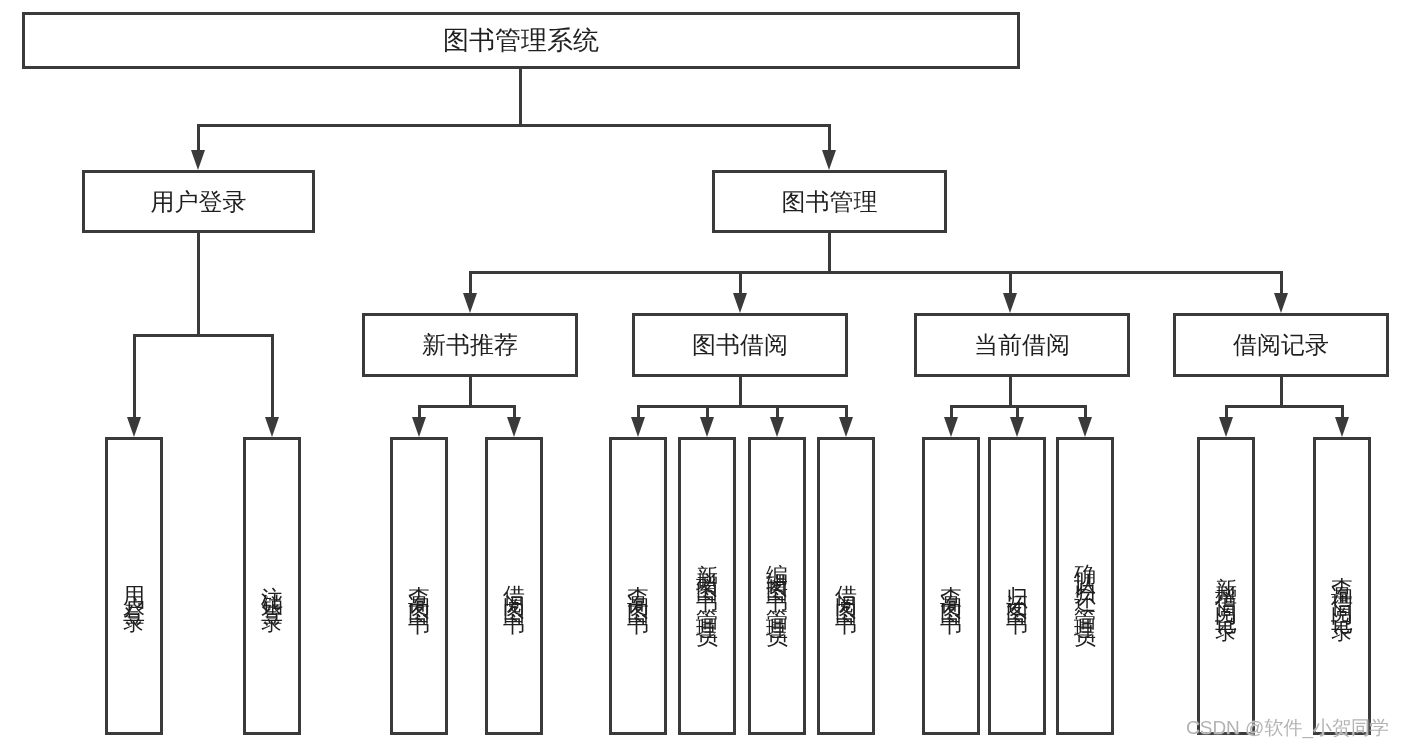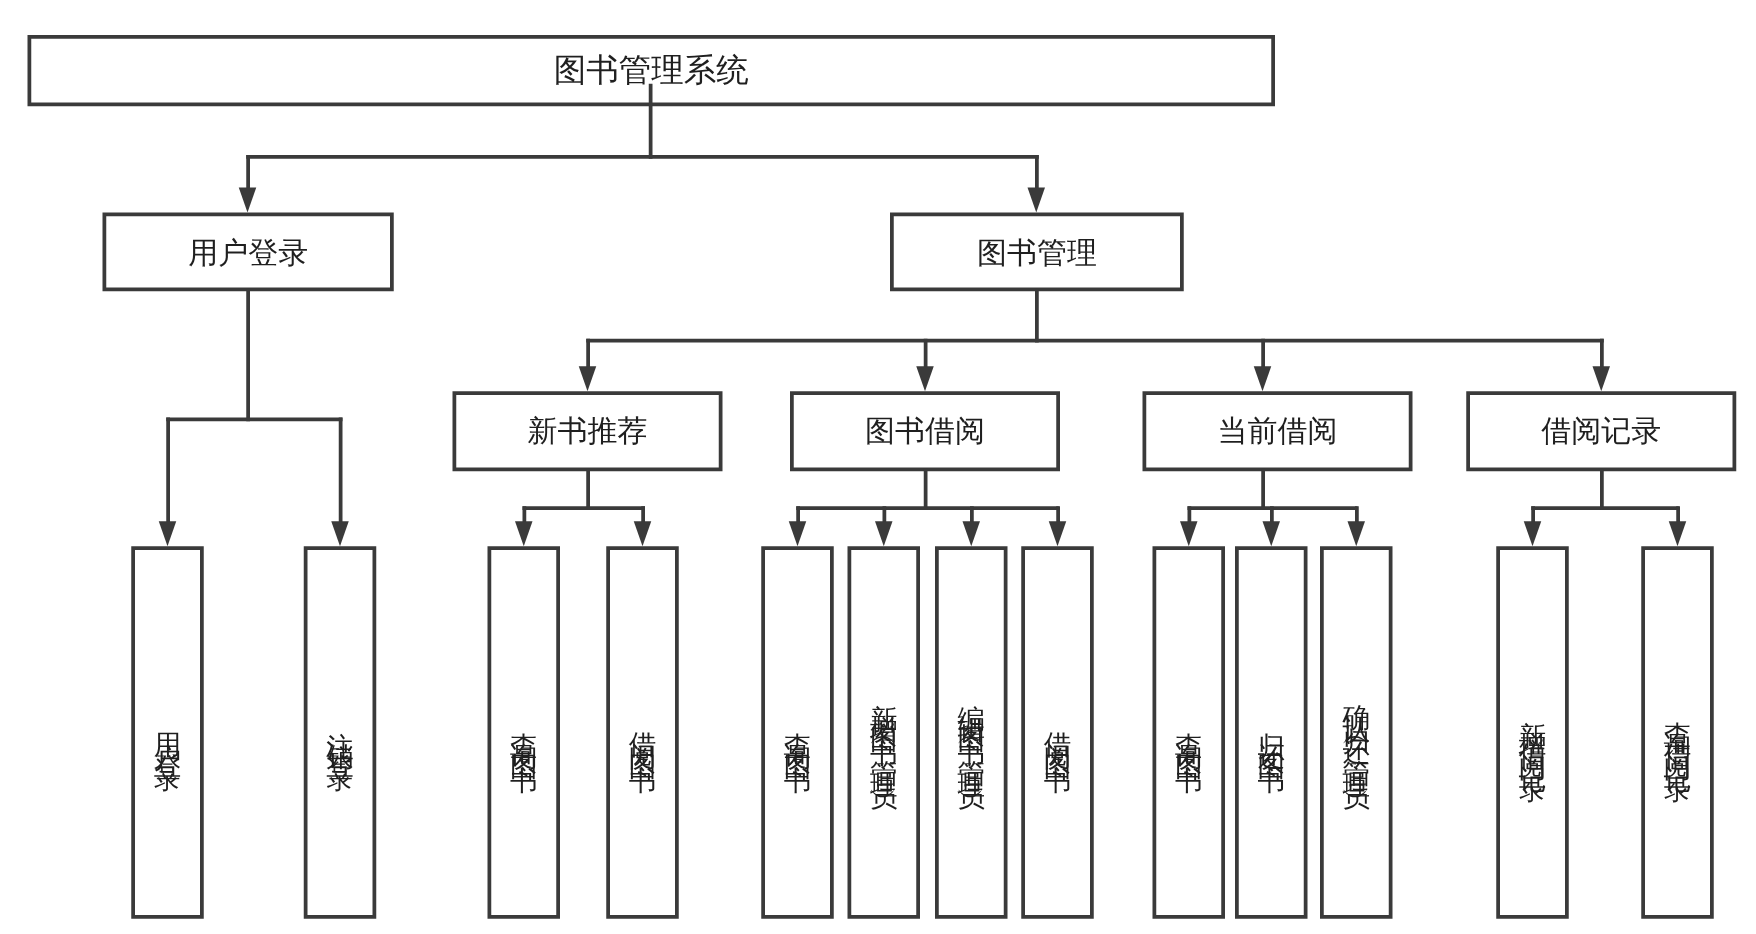--- a/index.html
+++ b/index.html
@@ -36,21 +36,21 @@
     position:absolute;left:1186px;top:715px;z-index:5;
     font-size:19px;color:var(--watermark);white-space:nowrap;
     text-shadow:0 0 2px rgba(255,255,255,.85),0 0 1px rgba(255,255,255,.85);
   }
 </style>
 </head>
 <body>
 
 <div class="canvas">
 
-  <div class="box root-box" style="left:22px;top:12px;width:998px;height:57px;margin-top:16px;">
+  <div class="box root-box" style="left:22px;top:12px;width:998px;height:57px;">
     <span class="lbl">图书管理系统</span>
   </div>
 
   <div class="box h2-box" style="left:82px;top:170px;width:233px;height:63px;">
     <span class="lbl">用户登录</span>
   </div>
   <div class="box h2-box" style="left:712px;top:170px;width:235px;height:63px;">
     <span class="lbl">图书管理</span>
   </div>
 
@@ -163,14 +163,15 @@
   <div class="arr" style="left:1010px;top:417px;"></div>
   <div class="arr" style="left:1078px;top:417px;"></div>
 
   <div class="v" style="left:1280px;top:375px;height:33px;"></div>
   <div class="hl" style="left:1225px;top:405px;width:118px;"></div>
   <div class="v" style="left:1225px;top:405px;height:15px;"></div>
   <div class="v" style="left:1341px;top:405px;height:15px;"></div>
   <div class="arr" style="left:1219px;top:417px;"></div>
   <div class="arr" style="left:1335px;top:417px;"></div>
 
+  <div class="watermark">CSDN @软件_小贺同学</div>
 
 </div>
 
 </body></html>

